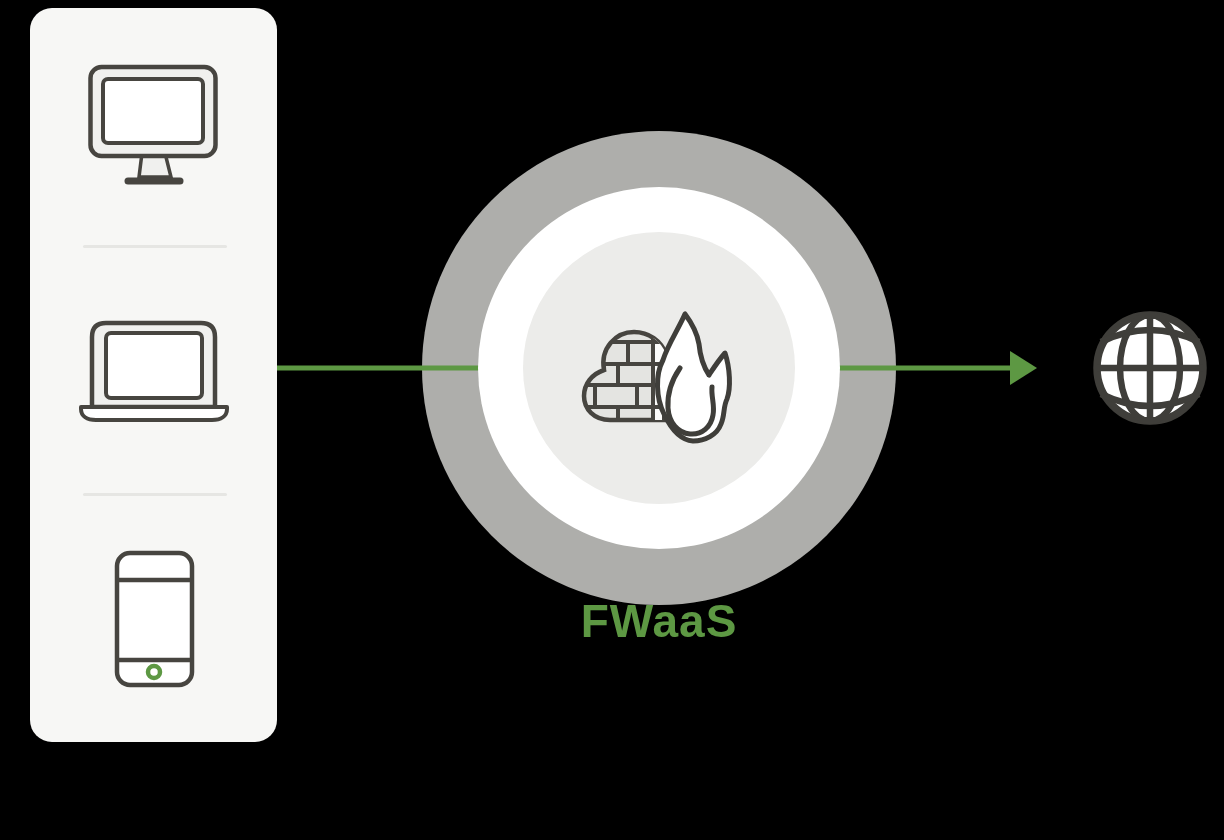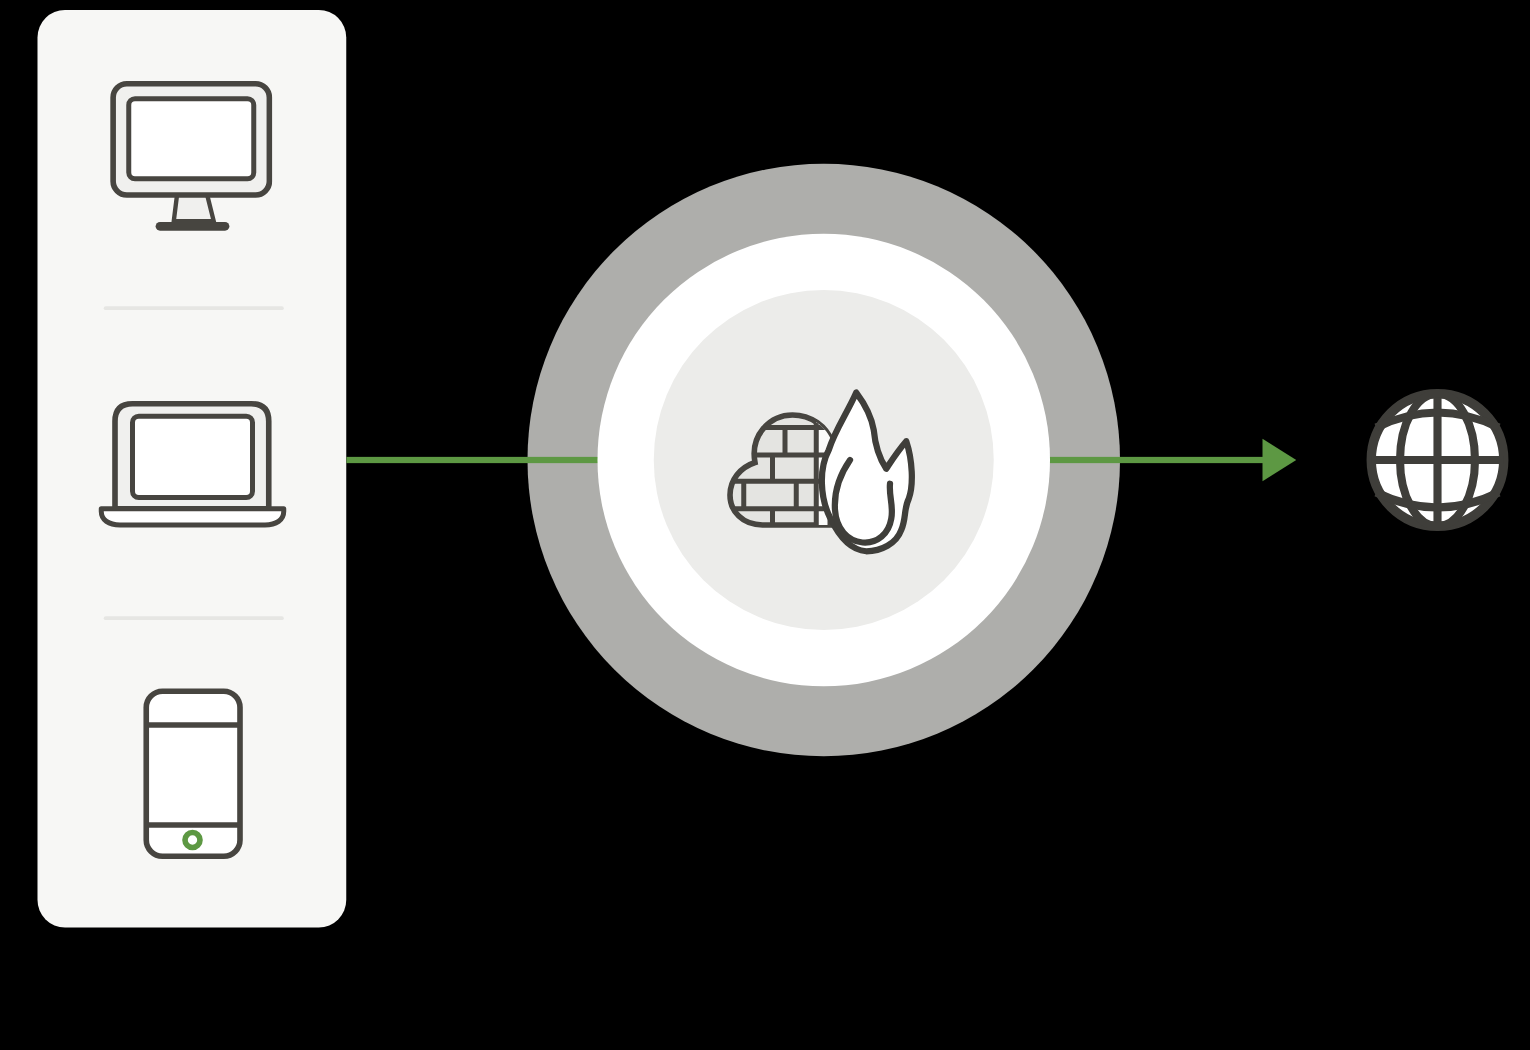--- a/index.html
+++ b/index.html
@@ -140,20 +140,21 @@
              C 140 53, 135 61, 131 67
              C 125 58, 122 47, 121 36
              C 119 24, 113 14, 107 6 Z" fill="#ffffff" stroke="#3f3e3a" stroke-width="5" stroke-linejoin="round"></path>
     <path d="M 102 60
              C 93 73, 89 85, 90 100
              C 91 115, 100 125, 112 126
              C 124 127, 133 119, 135 107
              C 137 97, 133 89, 134 79" fill="none" stroke="#3f3e3a" stroke-width="5" stroke-linecap="round"></path>
   </svg>
 
+  <div class="abs fwaas-label">FWaaS</div>
 
   <svg class="abs" style="left:1090px; top:308px;" width="120" height="120" viewBox="-60 -60 120 120">
     <circle cx="0" cy="0" r="53" fill="#ffffff" stroke="#3f3e3a" stroke-width="7.5"></circle>
     <g stroke="#3f3e3a" stroke-width="6.5" fill="none">
       <line x1="0" y1="-53" x2="0" y2="53"></line>
       <ellipse cx="0" cy="0" rx="30" ry="53"></ellipse>
       <line x1="-53" y1="0" x2="53" y2="0"></line>
       <path d="M -49 -26 Q 0 -50 49 -26"></path>
       <path d="M -49 26 Q 0 50 49 26"></path>
     </g>

